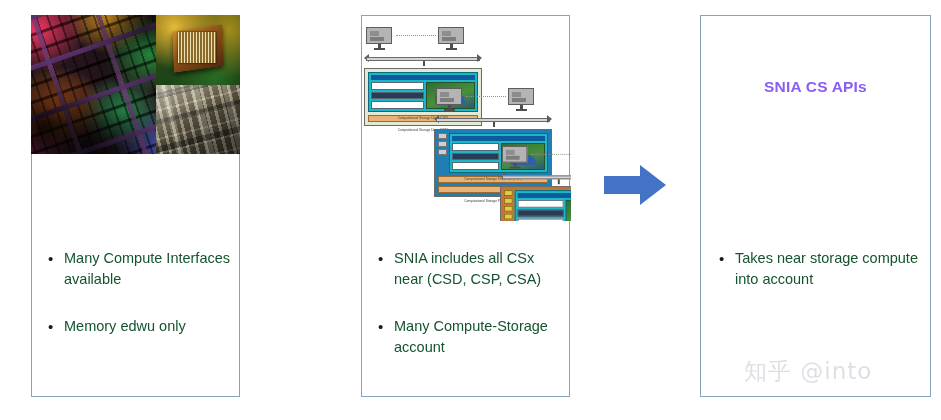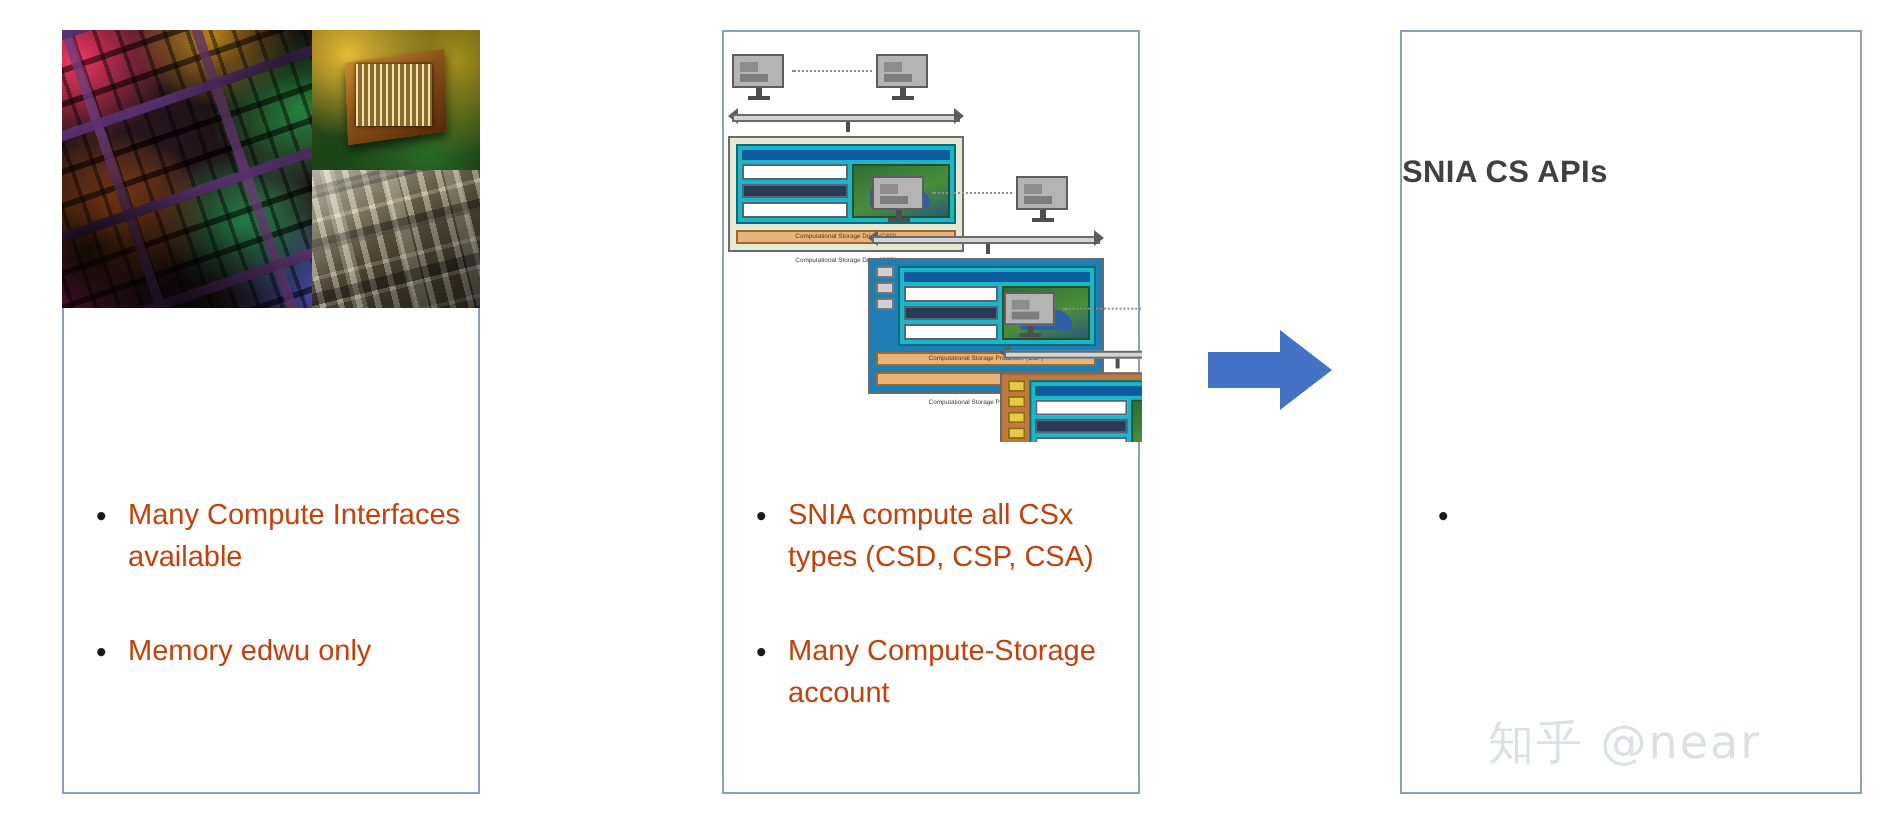--- a/index.html
+++ b/index.html
@@ -181,31 +181,32 @@
     flex: 0 0 22px;
     color: #1a1a1a;
     font-size: 15px;
     line-height: 1.45;
     text-align: left;
     padding-left: 6px;
     box-sizing: border-box;
   }
   .bullet-text {
     flex: 1 1 auto;
-    color: #c2410c;
+    color: #14532d;
   }
 
   
   .panel-title {
     position: absolute;
     left: 0; right: 0;
     top: 62px;
+    text-align: center;
     font-size: 15.5px;
     font-weight: bold;
-    color: #404040;
+    color: #8b5cf6;
     letter-spacing: 0.2px;
   }
 
   
   #arrow {
     position: absolute;
     left: 604px;
     top: 163px;
     width: 62px;
     height: 44px;
@@ -593,38 +594,39 @@
 
         </div>
 
       </div>
 
     </div>
 
     <div class="bullets" id="bullets-2">
       <div class="bullet-row">
         <span class="bullet-dot">•</span>
-        <span class="bullet-text">SNIA compute all CSx types (CSD, CSP, CSA)</span>
+        <span class="bullet-text">SNIA includes all CSx near (CSD, CSP, CSA)</span>
       </div>
       <div class="bullet-row">
         <span class="bullet-dot">•</span>
         <span class="bullet-text">Many Compute-Storage account</span>
       </div>
     </div>
   </div>
 
   <svg id="arrow" viewBox="0 0 62 44">
     <polygon points="0,13 36,13 36,2 62,22 36,42 36,31 0,31" fill="#4472c4"></polygon>
   </svg>
 
   <div class="panel" id="panel-3">
     <div class="panel-title">SNIA CS APIs</div>
 
     <div class="bullets" id="bullets-3">
       <div class="bullet-row">
         <span class="bullet-dot">•</span>
+        <span class="bullet-text">Takes near storage compute into account</span>
       </div>
     </div>
   </div>
 
-  <div id="watermark">知乎 @near</div>
+  <div id="watermark">知乎 @into</div>
 
 </div>
 
 </body></html>

